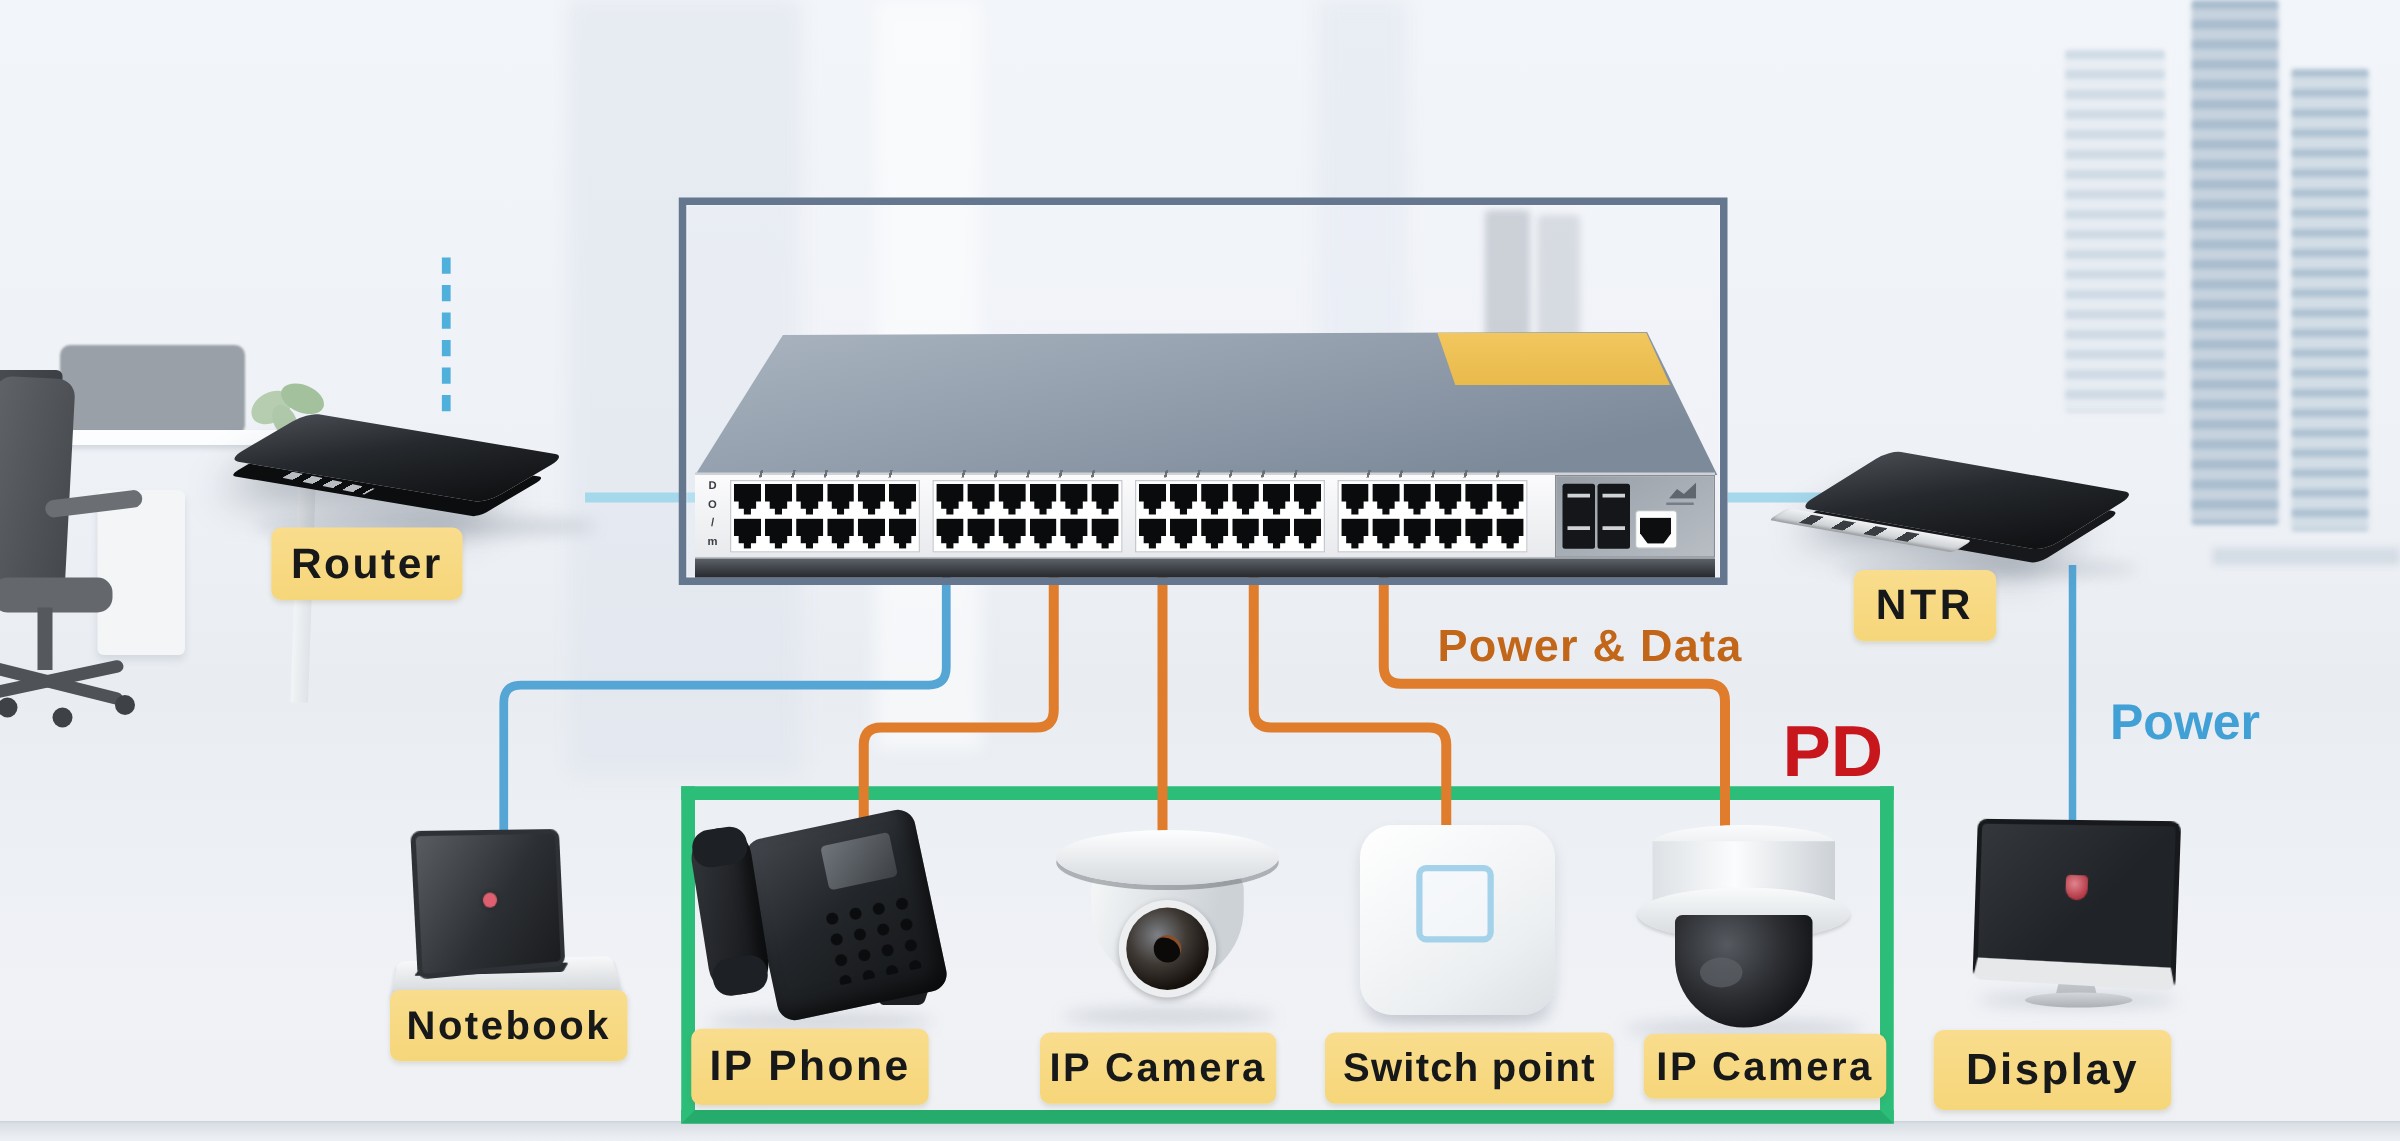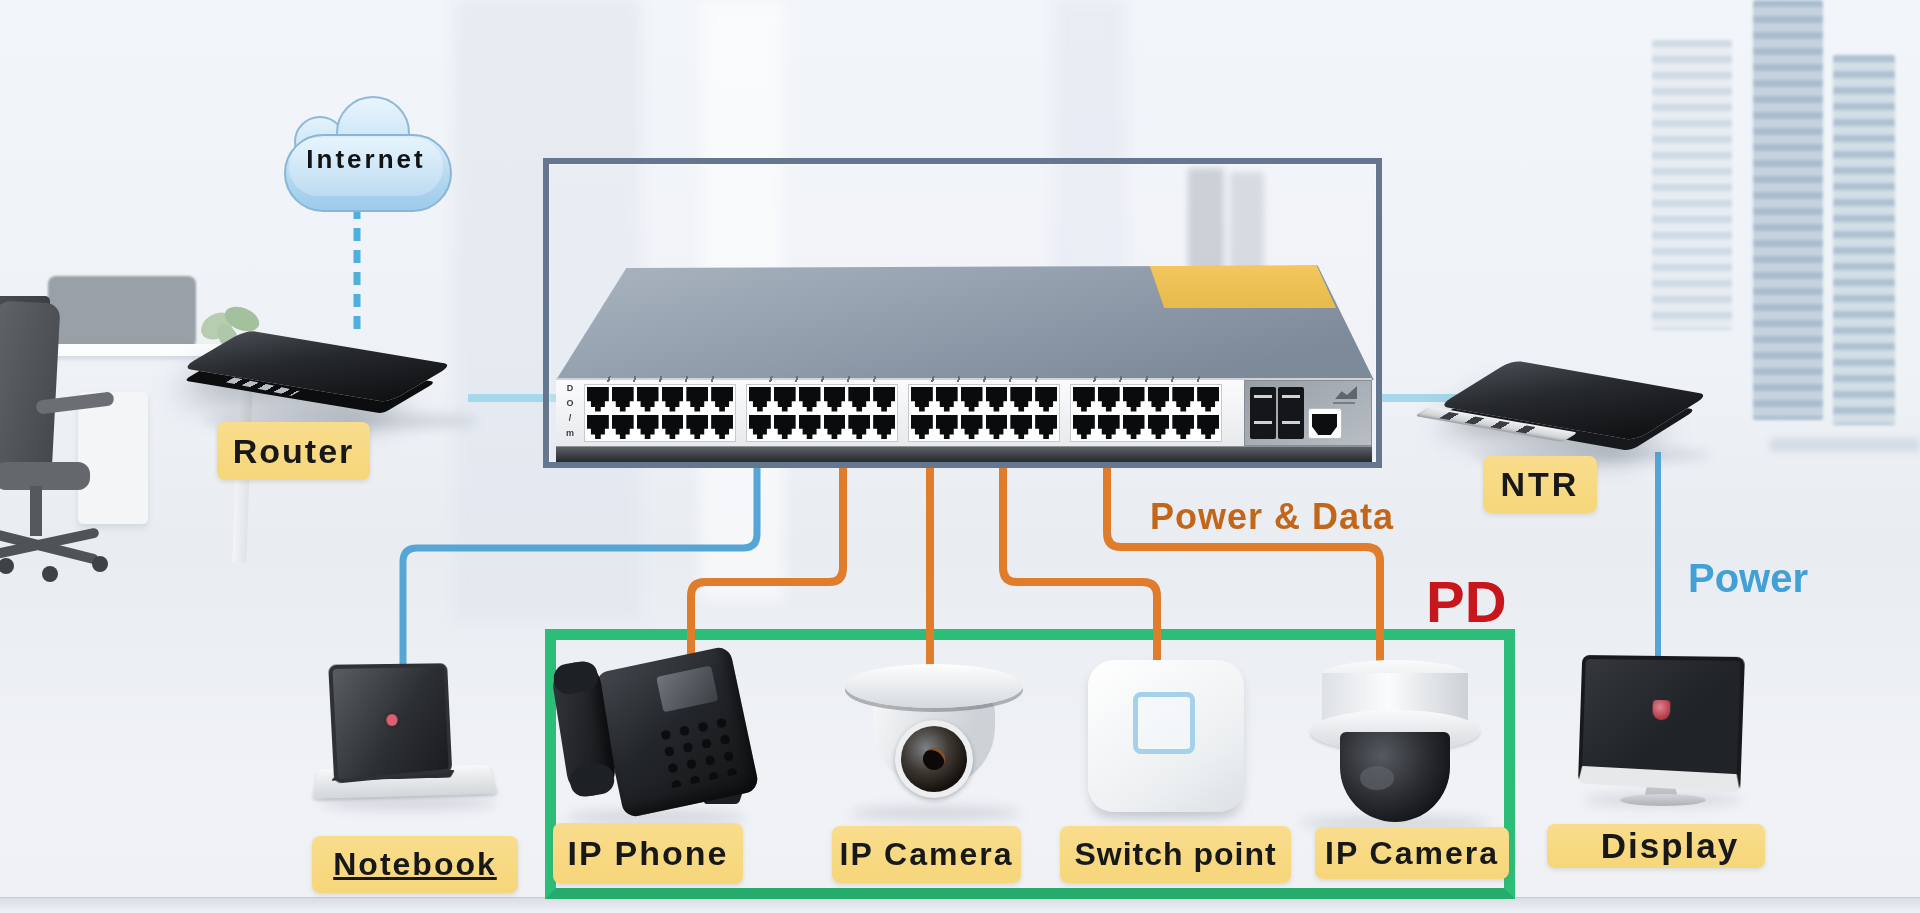--- a/index.html
+++ b/index.html
@@ -281,27 +281,20 @@
         <i style="top:8px;"></i>
         <i style="top:34px;"></i>
       </div>
     <div class="sfp-rj">
         <i></i>
       </div>
     <div class="sfp-logo"></div>
     <div class="sfp-logo-line"></div>
   </div>
 
-  <div class="cloud">
-    <div class="bump2"></div>
-    <div class="bump1"></div>
-    <div class="main"></div>
-    <div class="cover"></div>
-    <div class="txt">Internet</div>
-  </div>
 
   <div class="slab router"></div>
   <div class="slab ntr">
       <i></i>
     </div>
 
   <div class="dev" style="left:316px;top:664px;width:180px;height:142px;">
     <div class="nb-base">
         <div class="nb-kb"></div>
       </div>
@@ -346,24 +339,24 @@
   <div class="dev" style="left:1568px;top:656px;width:180px;height:150px;">
     <div class="dp-stand"></div>
     <div class="dp-base"></div>
     <div class="dp-screen">
       <div class="dp-logo"></div>
     </div>
   </div>
 
   <div class="pill" style="left:217px;top:422px;width:153px;height:58px;font-size:34px;">Router</div>
   <div class="pill" style="left:1483px;top:456px;width:114px;height:57px;font-size:34px;letter-spacing:3px;">NTR</div>
-  <div class="pill" style="left:312px;top:836px;width:206px;height:57px;font-size:32px;text-decoration:underline;">Notebook</div>
+  <div class="pill" style="left:312px;top:792px;width:190px;height:57px;font-size:32px;">Notebook</div>
   <div class="pill" style="left:553px;top:823px;width:190px;height:61px;font-size:34px;">IP Phone</div>
   <div class="pill" style="left:832px;top:826px;width:189px;height:57px;font-size:32px;">IP Camera</div>
   <div class="pill" style="left:1060px;top:826px;width:231px;height:57px;font-size:32px;letter-spacing:1px;">Switch point</div>
   <div class="pill" style="left:1315px;top:827px;width:194px;height:52px;font-size:32px;">IP Camera</div>
-  <div class="pill" style="left:1547px;top:824px;width:190px;height:44px;font-size:35px;padding-left:28px;">Display</div>
+  <div class="pill" style="left:1547px;top:824px;width:190px;height:64px;font-size:35px;">Display</div>
 
   <div class="big-title" style="left:1426px;top:568px;font-size:58px;color:#c8161d;">PD</div>
   <div class="big-title" style="left:1150px;top:496px;font-size:36px;color:#c2661a;letter-spacing:1px;">Power &amp; Data</div>
   <div class="big-title" style="left:1688px;top:556px;font-size:40px;color:#41a0d5;">Power</div>
 
 </div>
 
 </body></html>

